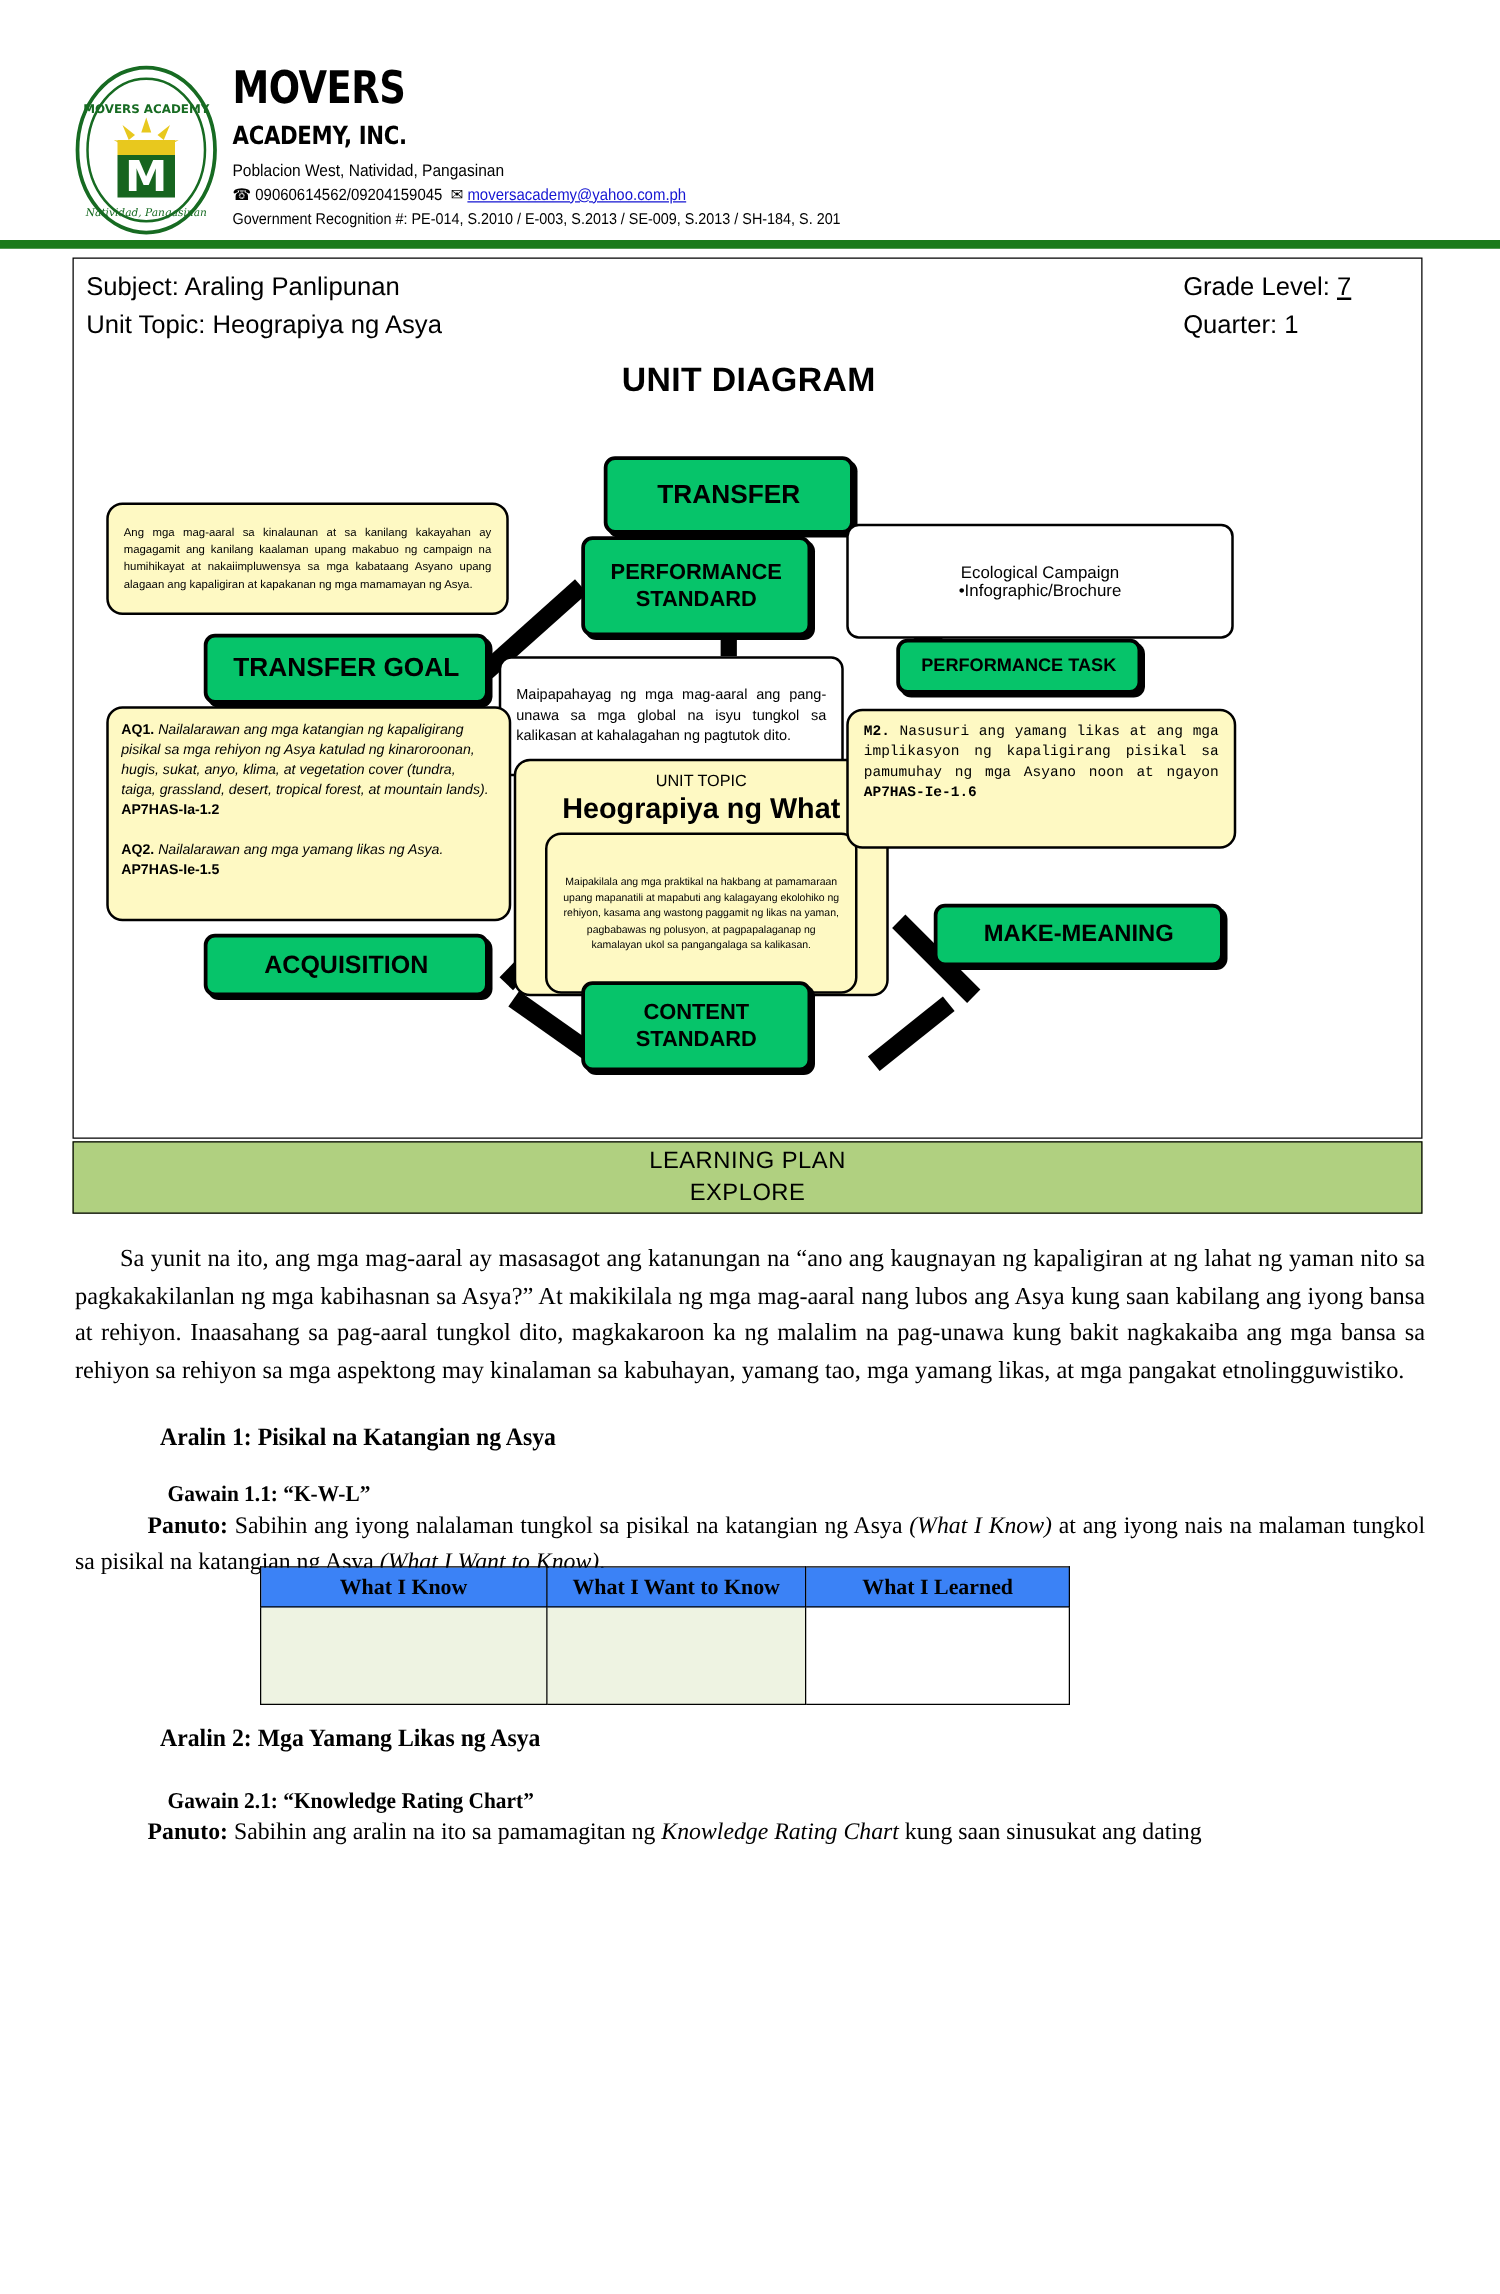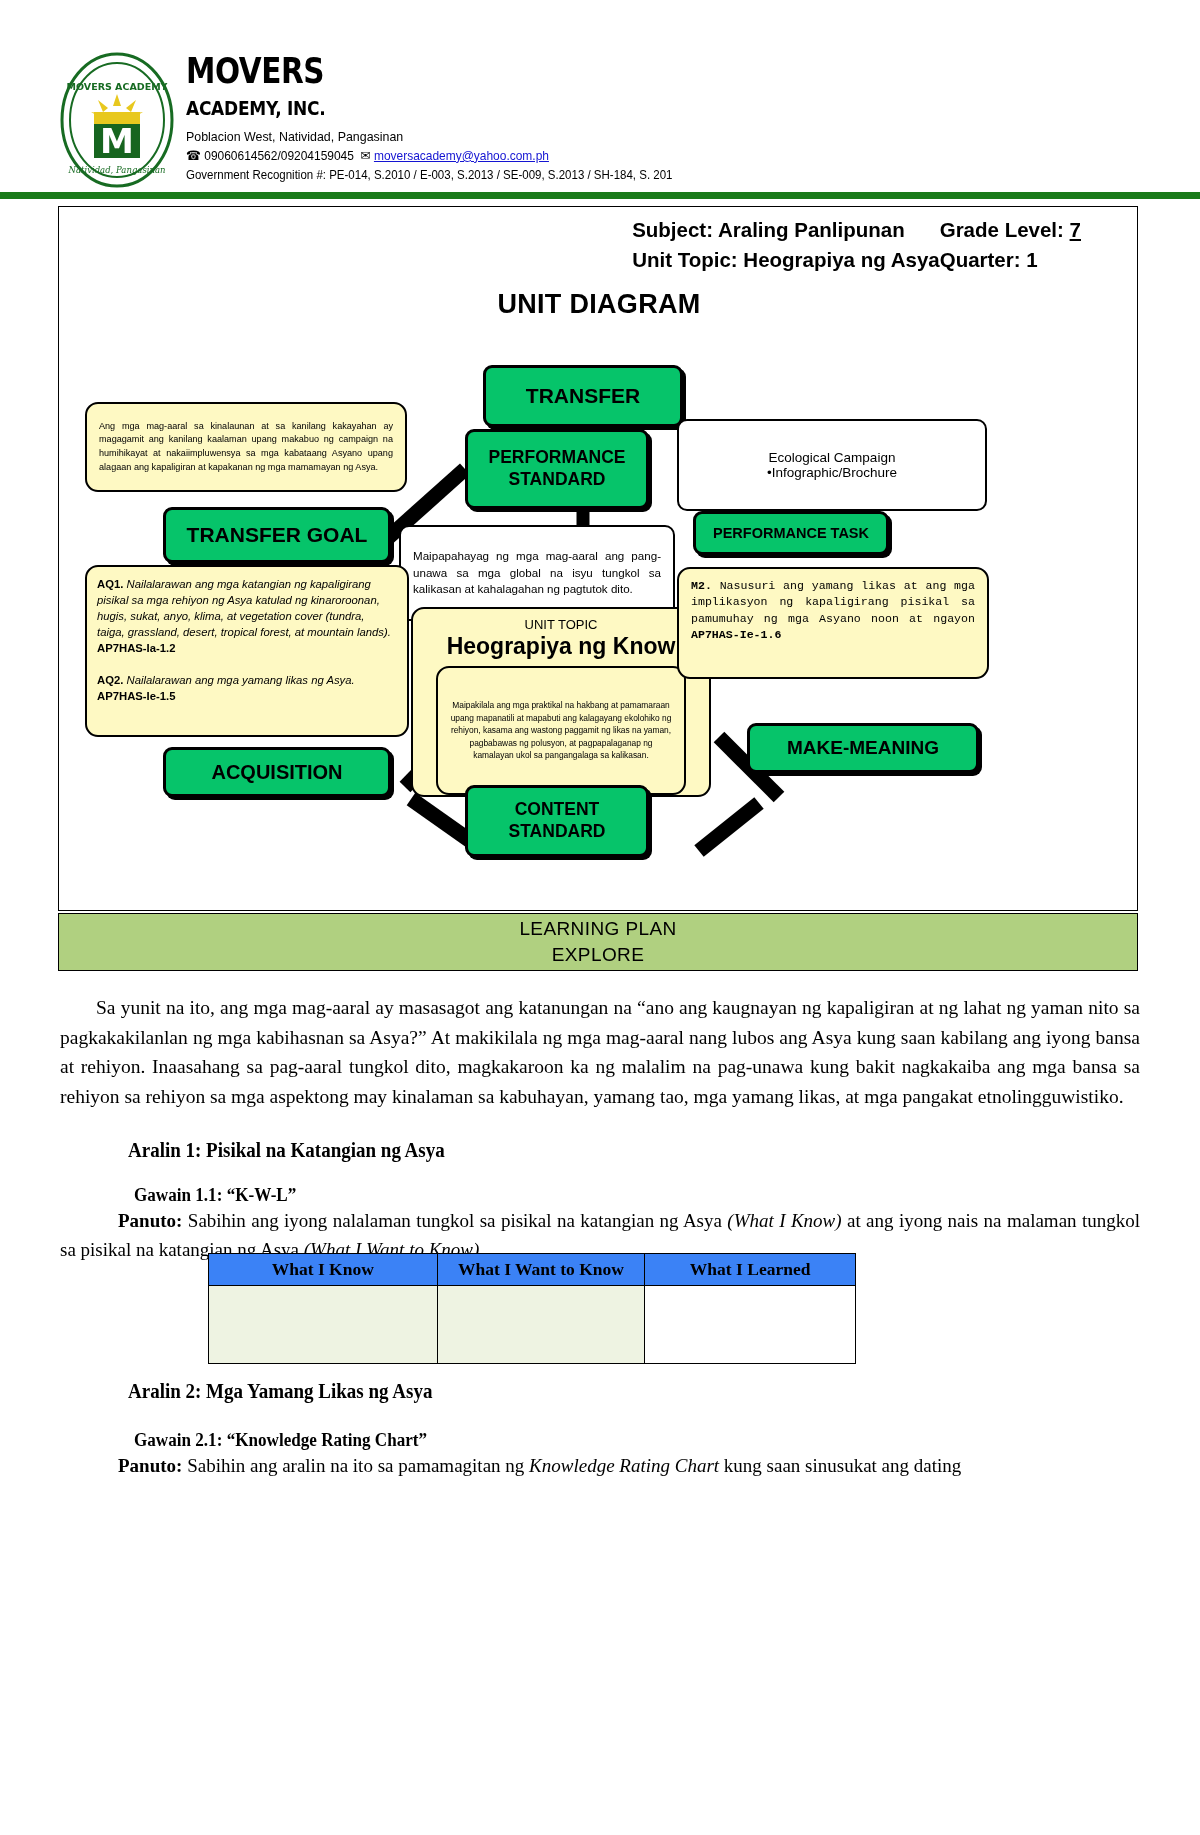--- a/index.html
+++ b/index.html
@@ -53,21 +53,21 @@
     background:#1a7a1a;
   }
 
   
   .doc-frame {
     position:absolute; left:58px; top:206px; width:1080px; height:705px;
     border:1.5px solid #000; background:#fff;
   }
   .subject-row {
     position:absolute; left:10px; top:8px; width:1060px;
-    display:flex; justify-content:flex-end;font-weight:bold;
+    display:flex; justify-content:space-between;
   }
   .subject-col { font-size:20.5px; line-height:1.45; }
   .subject-col div { white-space:nowrap; }
   .grade-col { font-size:20.5px; line-height:1.45; text-align:left; padding-right:48px;}
   .grade-val { text-decoration:underline; }
 
   .unit-diagram-title {
     position:absolute; left:0; top:82px; width:1080px; text-align:center;
     font-size:27px; font-weight:bold; letter-spacing:0.3px;
   }
@@ -264,38 +264,38 @@
 
     <div class="node whitebox-sq" style="left:340px; top:318px; width:276px; height:96px;">
       <span class="small pad">Maipapahayag ng mga mag-aaral ang pang-unawa sa mga global na isyu tungkol sa kalikasan at kahalagahan ng pagtutok dito.</span>
     </div>
 
     <div class="node whitebox-sq" style="left:618px; top:212px; width:310px; height:92px; flex-direction:column;">
       <span style="font-size:13.5px;">Ecological Campaign</span>
       <span style="font-size:13.5px;">•Infographic/Brochure</span>
     </div>
 
-    <div class="node greenbox" style="left:634px; top:304px; width:196px; height:44px; font-size:14.5px;">
+    <div class="node greenbox" style="left:658px; top:304px; width:196px; height:44px; font-size:14.5px;">
       <span>PERFORMANCE TASK</span>
     </div>
 
     <div class="node whitebox" style="left:26px; top:358px; width:324px; height:172px; align-items:flex-start;">
       <span class="pad" style="font-size:11.3px; line-height:1.42; text-align:left;padding-left:10px;">
         <b>AQ1.</b>
         <i>Nailalarawan ang mga katangian ng kapaligirang pisikal sa mga rehiyon ng Asya katulad ng kinaroroonan, hugis, sukat, anyo, klima, at vegetation cover (tundra, taiga, grassland, desert, tropical forest, at mountain lands).</i><br>
         <b>AP7HAS-Ia-1.2</b><br><br>
         <b>AQ2.</b>
         <i>Nailalarawan ang mga yamang likas ng Asya.</i><br>
         <b>AP7HAS-Ie-1.5</b>
       </span>
     </div>
 
     <div class="node whitebox" style="left:352px; top:400px; width:300px; height:190px; flex-direction:column; justify-content:flex-start; padding-top:8px;">
       <div style="font-size:13px;">UNIT TOPIC</div>
-      <div style="font-size:23px; font-weight:bold; margin-top:1px;">Heograpiya ng Know</div>
+      <div style="font-size:23px; font-weight:bold; margin-top:1px;">Heograpiya ng What</div>
       <div class="whitebox" style="margin-top:6px; width:250px; height:132px; display:flex; align-items:center; border-width:2px;">
         <span class="pad" style="font-size:8.4px; line-height:1.5; text-align:center;">Maipakilala ang mga praktikal na hakbang at pamamaraan upang mapanatili at mapabuti ang kalagayang ekolohiko ng rehiyon, kasama ang wastong paggamit ng likas na yaman, pagbabawas ng polusyon, at pagpapalaganap ng kamalayan ukol sa pangangalaga sa kalikasan.</span>
       </div>
     </div>
 
     <div class="node whitebox" style="left:618px; top:360px; width:312px; height:112px; align-items:flex-start;font-family:Liberation Mono, monospace;">
       <span class="pad" style="font-size:11.6px; line-height:1.42; text-align:justify;">
         <b>M2.</b>
         <span>Nasusuri ang yamang likas at ang mga implikasyon ng kapaligirang pisikal sa pamumuhay ng mga Asyano noon at ngayon</span>
         <b>AP7HAS-Ie-1.6</b>

